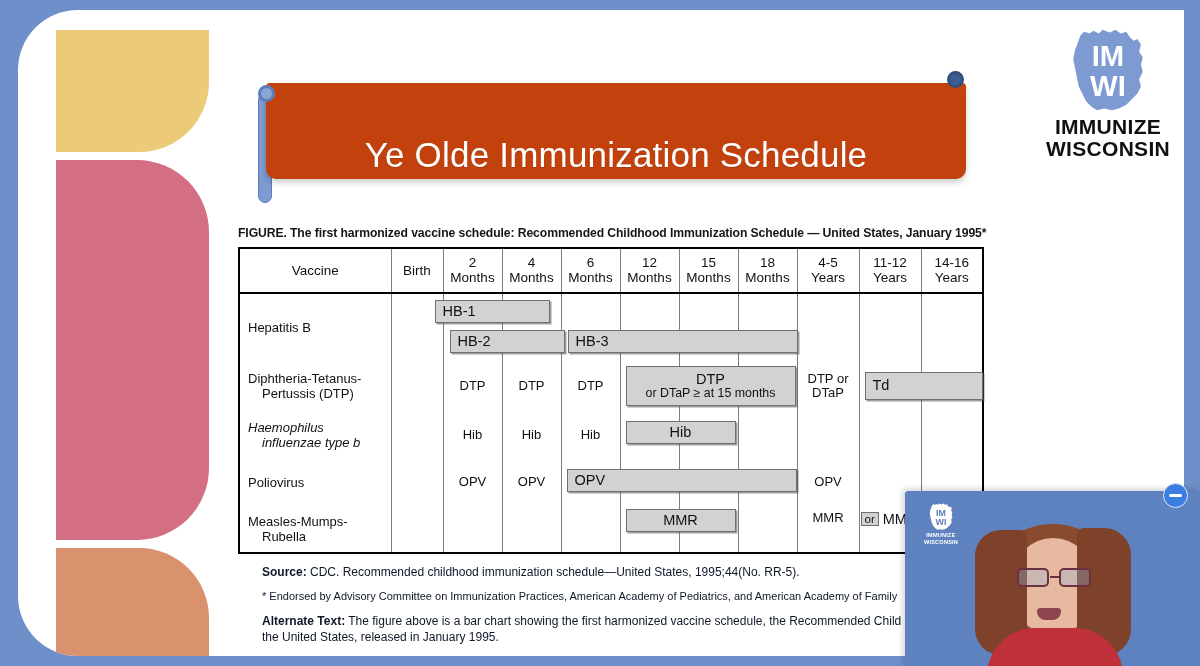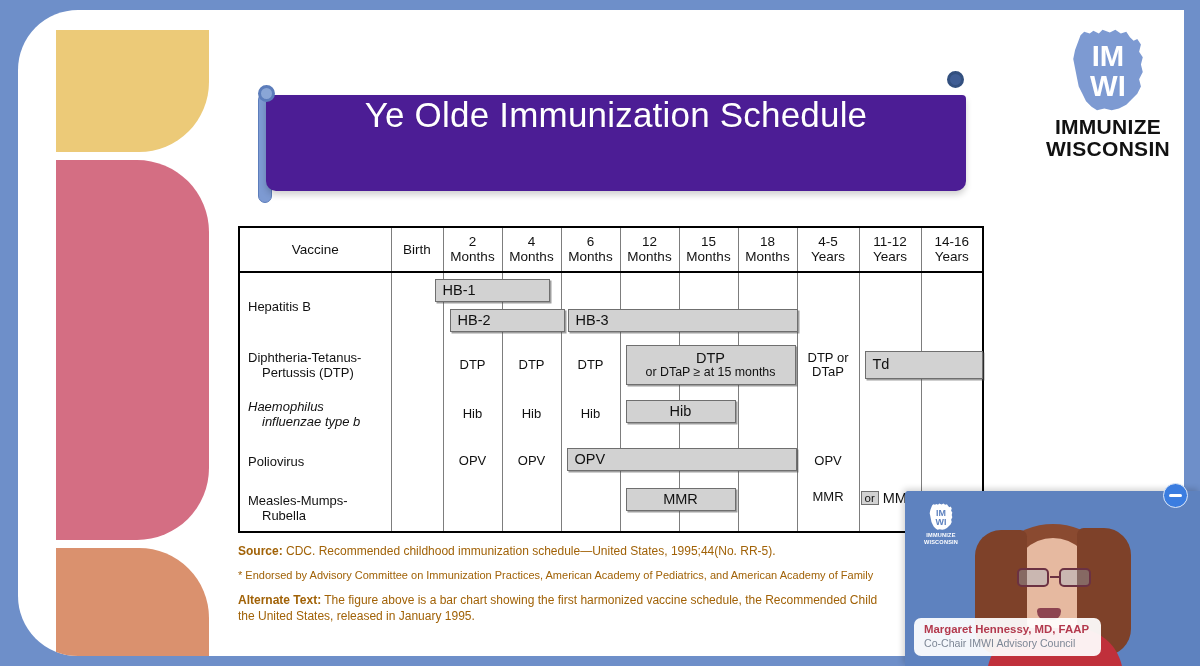--- a/index.html
+++ b/index.html
@@ -62,26 +62,26 @@
 
   
   #title-banner {
     position: absolute;
     left: 238px; top: 73px;
     width: 710px; height: 102px;
     z-index: 5;
   }
   #banner-body {
     position: absolute;
-    left: 10px; top: 12px;
+    left: 10px; top: 0;
     width: 700px; height: 96px;
-    background: #4c1d95;
+    background: #c2410c;
     border-radius: 4px 4px 10px 10px;
     box-shadow: 0 4px 6px rgba(0,0,0,.18);
-    display: flex; align-items: flex-start; justify-content: center;
+    display: flex; align-items: flex-end; justify-content: center;
   }
   #banner-title {
     color: #ffffff;
     font-size: 35px;
     font-weight: 400;
     letter-spacing: .2px;
     text-shadow: 0 1px 1px rgba(0,0,0,.12);
     padding-bottom: 4px;
   }
   .curl {
@@ -177,21 +177,21 @@
     align-items: center;
     z-index: 3;
     font-size: 14.5px;
     color: #111;
     line-height: 1.08;
   }
   .bar.left   { justify-content: flex-start; padding-left: 7px; }
   .bar.center { justify-content: center; text-align: center; }
   .bar .sub { display:block; font-size: 12.4px; }
 
-  #figure-notes { margin-top: 10px; font-size: 12px; color: #a16207; width: 700px; }
+  #figure-notes { margin-top: 10px; font-size: 12px; color: #0f172a; width: 700px; margin-left: 24px; }
   #figure-notes p { margin-bottom: 9px; line-height: 1.35; }
   #figure-notes b { font-weight: bold; }
   .nowrapline { white-space: nowrap; }
 
   
   #video-overlay {
     position: absolute;
     right: 0; bottom: 0;
     width: 295px; height: 175px;
     background: #5e82bf;
@@ -271,20 +271,21 @@
     <div id="scroll-spine"></div>
     <div id="banner-body">
       <span id="banner-title">Ye Olde Immunization Schedule</span>
     </div>
     <div class="curl" id="curl-left"></div>
     <div class="curl" id="curl-right"></div>
   </div>
 
   <div id="figure-block">
 
+    <div id="figure-caption">FIGURE. The first harmonized vaccine schedule: Recommended Childhood Immunization Schedule — United States, January 1995*</div>
 
     <table id="schedule-table">
       <thead>
         <tr>
           <th class="col-vaccine">
             <div>Vaccine</div>
           </th>
           <th class="col-birth">
             <div>Birth</div>
           </th>
@@ -497,21 +498,17 @@
         <text x="50" y="42" font-family="Liberation Sans, sans-serif" font-size="30" font-weight="bold" fill="#5e82bf" text-anchor="middle">IM</text>
         <text x="50" y="74" font-family="Liberation Sans, sans-serif" font-size="30" font-weight="bold" fill="#5e82bf" text-anchor="middle">WI</text>
       </svg>
     </div>
     <div id="video-logo-text">
       <div>IMMUNIZE</div>
       <div>WISCONSIN</div>
     </div>
   </div>
 
-  <div id="name-plate">
-    <div id="speaker-name">Margaret Hennessy, MD, FAAP</div>
-    <div id="speaker-role">Co-Chair IMWI Advisory Council</div>
-  </div>
 </div>
 
 <div id="minimize-button">
   <div id="minimize-glyph"></div>
 </div>
 
 </body></html>

